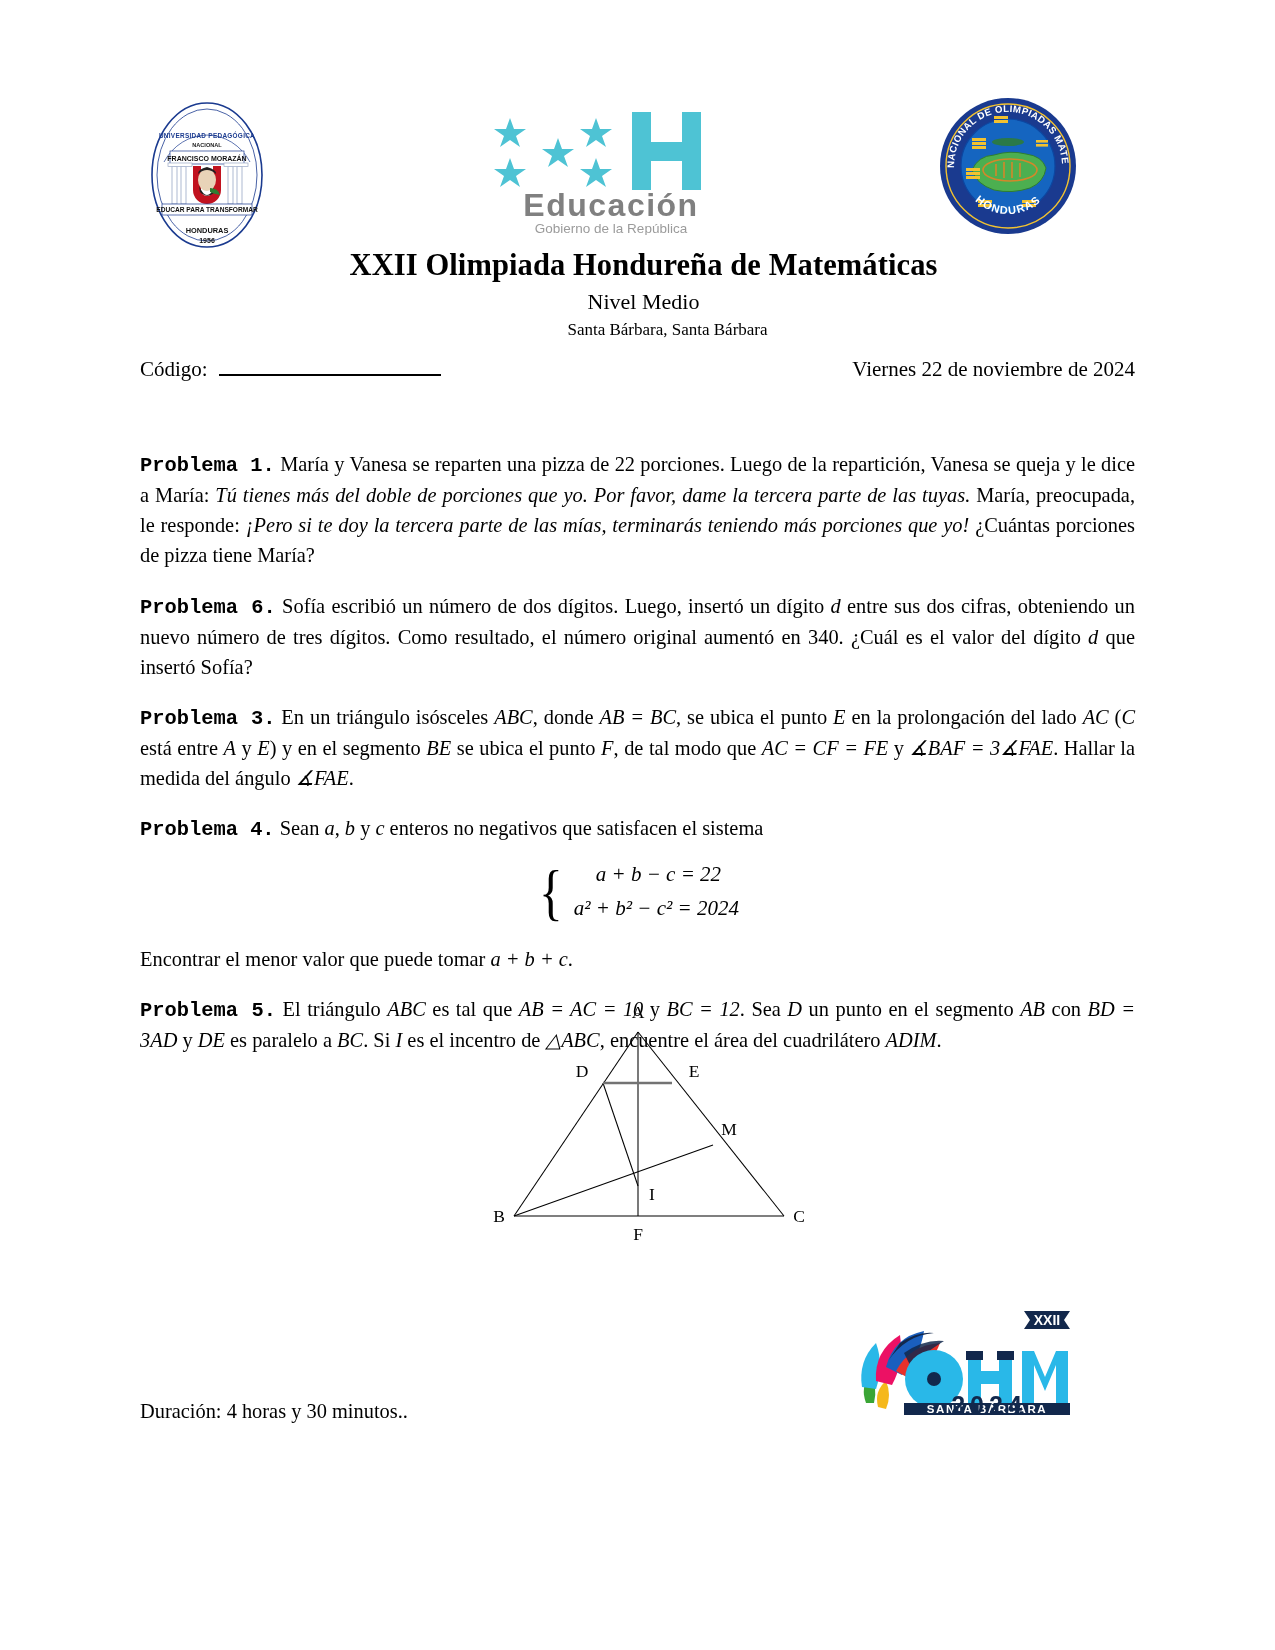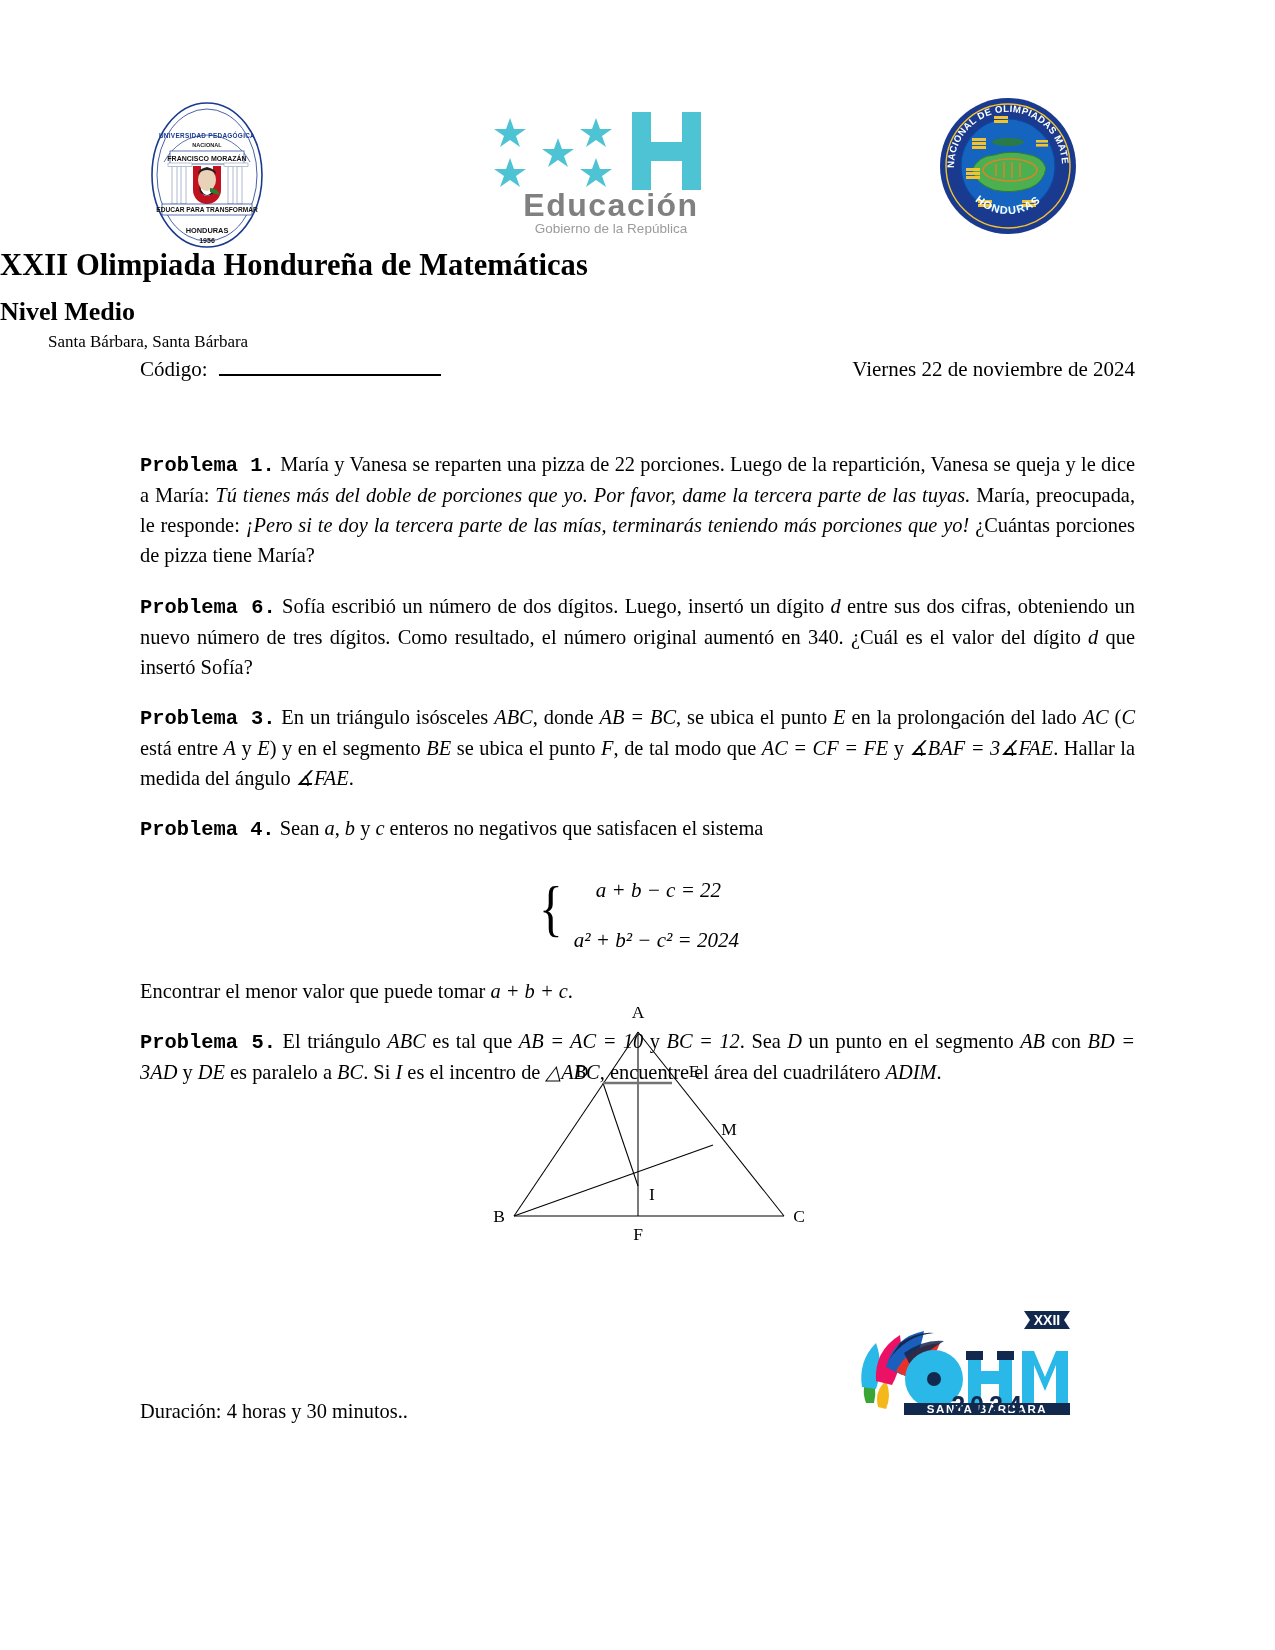--- a/index.html
+++ b/index.html
@@ -40,33 +40,34 @@
   }
   .logo-comite {
     position: absolute;
     left: 938px; top: 10px;
     width: 140px; height: 140px;
   }
 
   
   .title-block {
     position: absolute;
-    left: 0; right: 0;
+    left: 12px; right: 0;
     top: 248px;
+    text-align: center;
   }
   .title-main {
     font-size: 30.5px;
     font-weight: bold;
     letter-spacing: 0.1px;
     line-height: 1.18;
   }
   .title-sub {
-    font-size: 26px;
-    font-weight: bold;
-    margin-top: 13px;
+    font-size: 22px;
+    font-weight: normal;
+    margin-top: 5px;
   }
   .title-loc {
     font-size: 17px;
     font-weight: normal;
     margin-top: 5px;
     padding-left: 48px;
   }
 
   
   .codigo-row {
@@ -116,21 +117,21 @@
     font-family: "Liberation Serif", serif;
     margin-right: 8px;
     transform: scaleX(0.8);
   }
   .eqs {
     display: flex;
     flex-direction: column;
     gap: 3px;
     font-size: 21px;
   }
-  .eq { white-space: nowrap; margin-top: 16px; }
+  .eq { white-space: nowrap; }
   .eq.e1 { padding-left: 22px; }
 
   .tight { margin-bottom: 14px; }
 
   
   .figure-wrap {
     position: absolute;
     left: 0; right: 0;
     top: 1000px;
     height: 265px;

